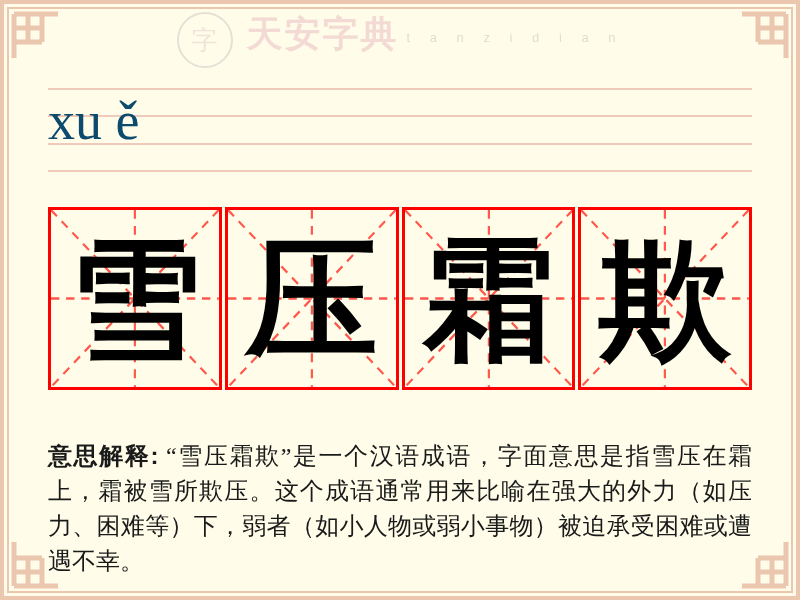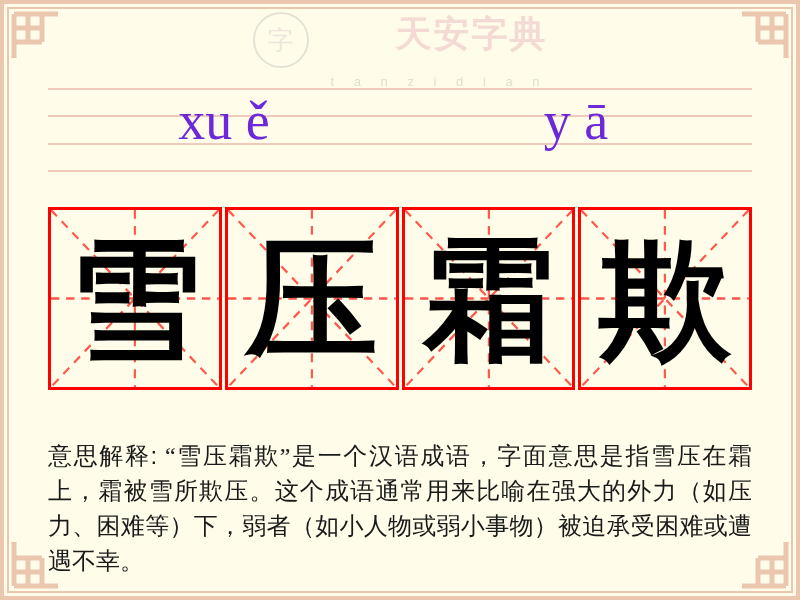--- a/index.html
+++ b/index.html
@@ -20,40 +20,40 @@
   .logo-wrap{
     position:absolute;top:12px;left:0;width:100%;
     display:flex;justify-content:center;align-items:flex-start;gap:14px;
   }
   .logo-circle{
     width:56px;height:56px;border-radius:50%;
     border:2px solid #E5E1D6;box-sizing:border-box;
     display:flex;align-items:center;justify-content:center;
     color:#EFE4DC;font-size:26px;overflow:hidden;
   }
-  .logo-text{display:flex;flex-direction:column;align-items:flex-end;}
+  .logo-text{display:flex;align-items:flex-start;}
   .logo-title{
     font-size:36px;line-height:44px;color:#F3DAD4;letter-spacing:2px;
     font-weight:bold;
   }
   .logo-sub{
     font-family:"Liberation Sans","DejaVu Sans",sans-serif;
     font-size:13px;color:#E2DECF;letter-spacing:8px;margin-top:18px;
     text-indent:8px;
   }
   
   .staff{position:absolute;left:48px;top:0;width:704px;height:0;}
   .staff-line{position:absolute;left:0;width:704px;height:2px;background:#F0CBBB;}
   .pinyin-row{
     position:absolute;left:48px;top:93px;width:704px;
     display:flex;
   }
   .pinyin-cell{
-    flex:1;text-align:center;
-    font-size:54px;line-height:56px;color:#6d28d9;
+    flex:1;
+    font-size:54px;line-height:56px;color:#0c4a6e;
     font-family:"Liberation Serif","DejaVu Serif",serif;
     white-space:pre;
   }
   
   .char-row{
     position:absolute;left:48px;top:207px;width:704px;height:183px;
     display:flex;gap:3px;
   }
   .char-box{
     position:relative;flex:1;border:3px solid #FE0000;box-sizing:border-box;
@@ -66,21 +66,21 @@
     font-family:"DejaVu Serif","Liberation Serif",serif;
     line-height:1;
   }
   
   .definition{
     position:absolute;left:48px;top:438px;width:704px;
     font-size:24px;line-height:35px;color:#1A1A1A;
     text-align:justify;
   }
   .definition .def-label{
-    font-weight:normal;
+    font-weight:bold;
     font-family:"Liberation Sans","DejaVu Sans",sans-serif;
   }
 </style>
 </head>
 <body>
 
 <div class="frame-outer"></div>
 <div class="frame-inner"></div>
 
 <svg class="corner tl" viewBox="0 0 54 54">
@@ -133,21 +133,20 @@
 </div>
 
 <div class="staff">
   <div class="staff-line" style="top:88px"></div>
   <div class="staff-line" style="top:115px"></div>
   <div class="staff-line" style="top:143px"></div>
   <div class="staff-line" style="top:170px"></div>
 </div>
 <div class="pinyin-row">
   <div class="pinyin-cell">xu ě</div>
-  <div class="pinyin-cell">y ā</div>
 </div>
 
 <div class="char-row">
   <div class="char-box">
     <svg viewBox="0 0 100 100" preserveAspectRatio="none">
       <g stroke="#FF3B30" stroke-width="1.3" stroke-dasharray="5 4" opacity="0.85" fill="none">
         <line x1="0" y1="0" x2="100" y2="100"></line>
         <line x1="100" y1="0" x2="0" y2="100"></line>
         <line x1="0" y1="50" x2="100" y2="50"></line>
         <line x1="50" y1="0" x2="50" y2="100"></line>

